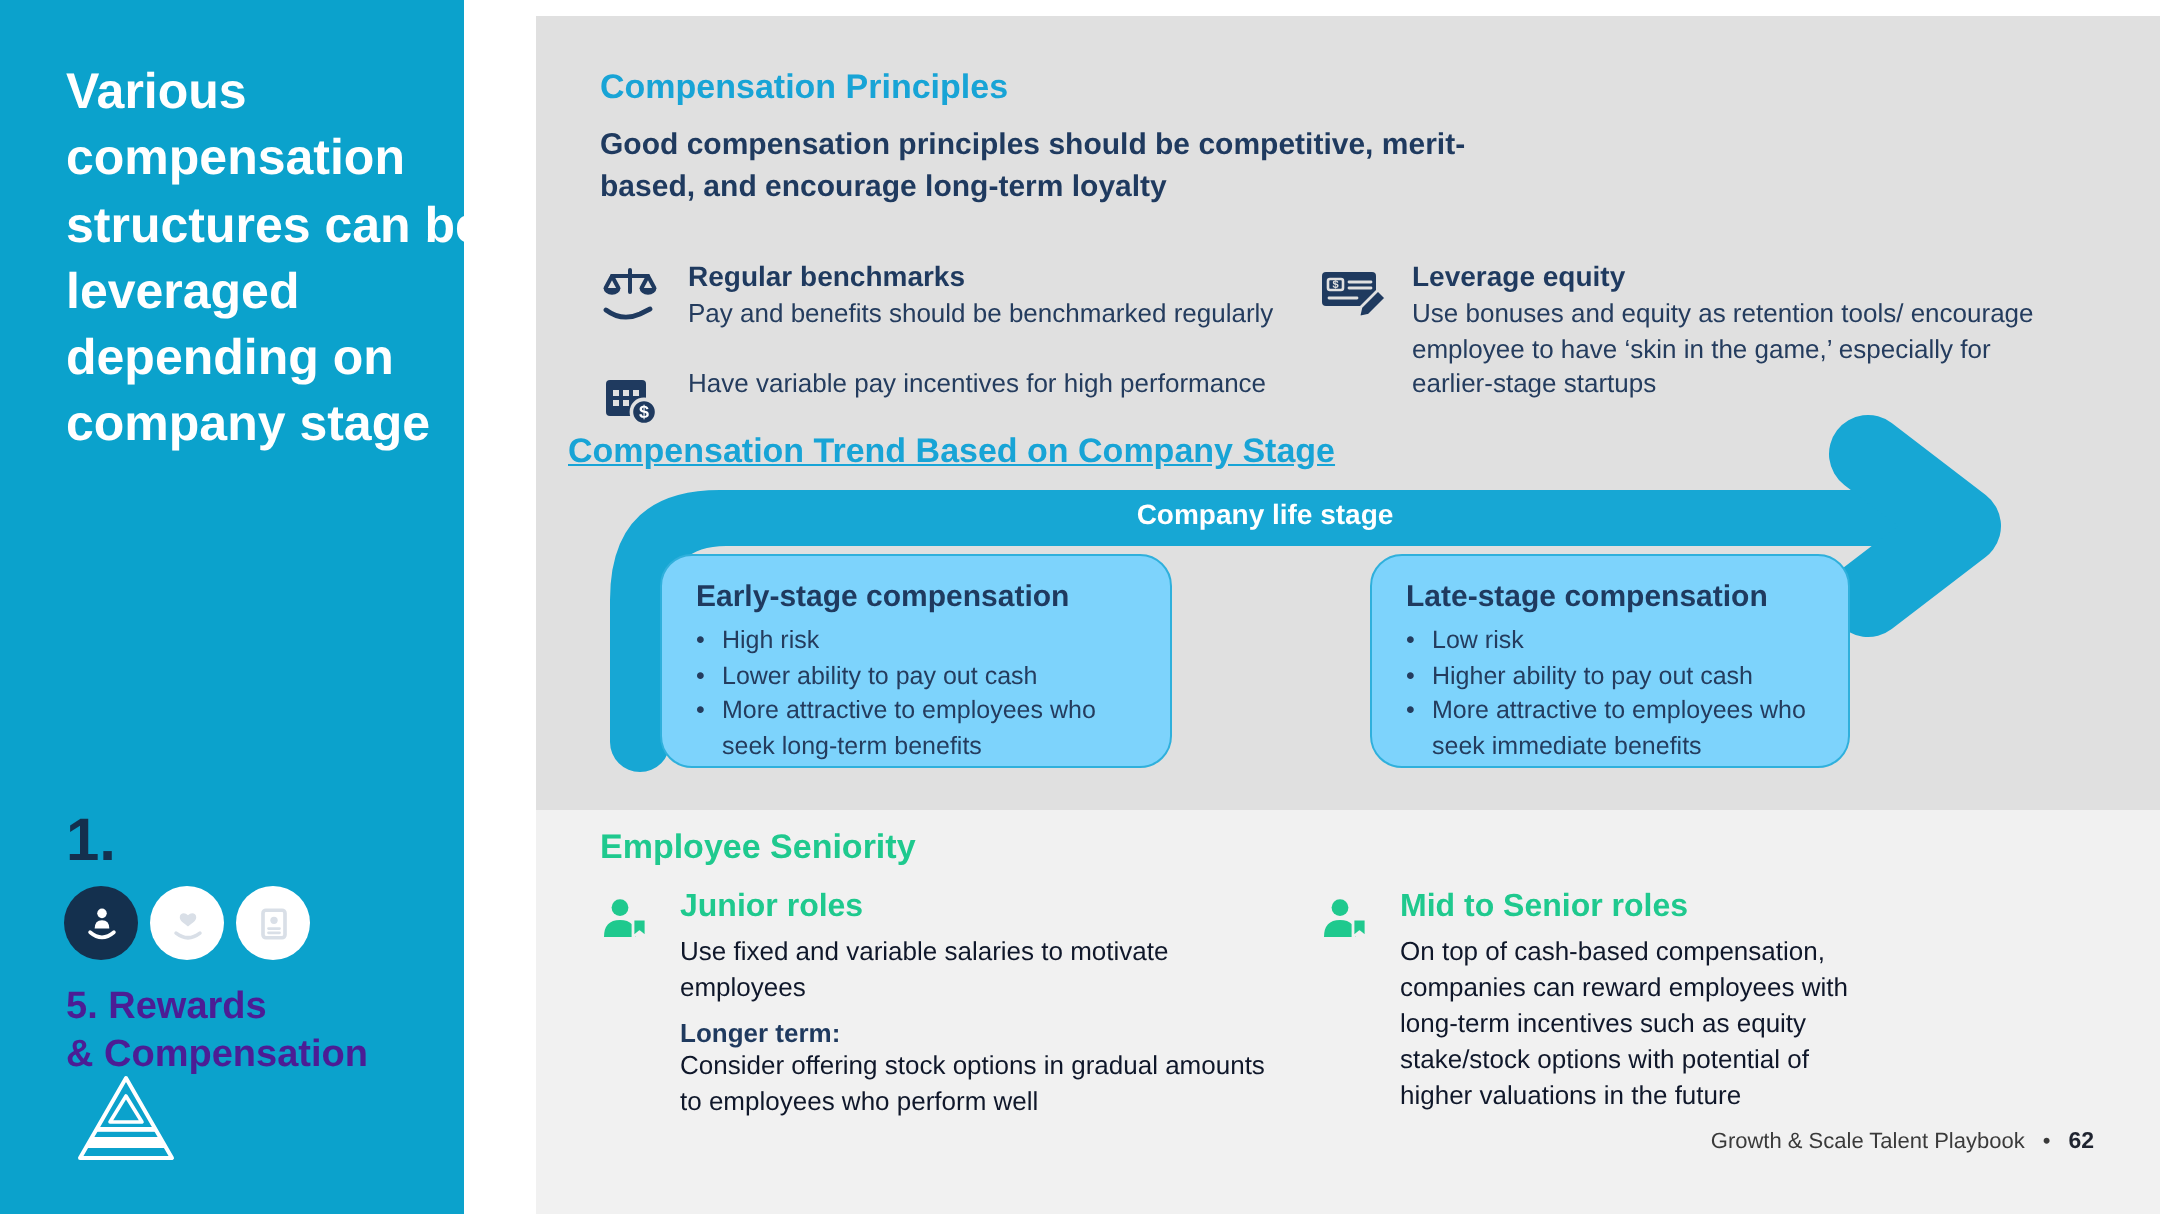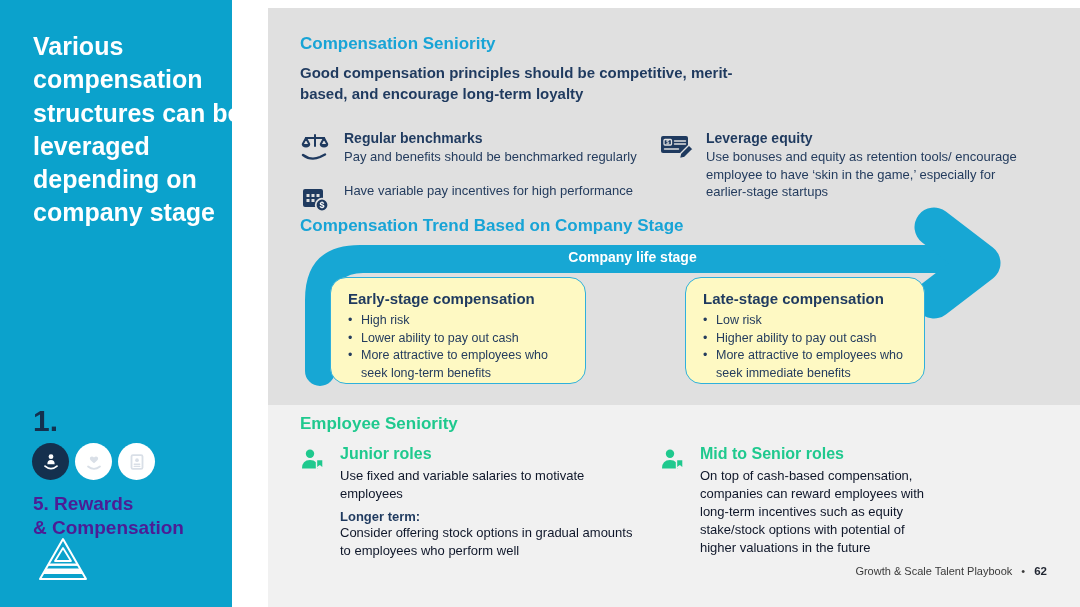--- a/index.html
+++ b/index.html
@@ -40,28 +40,28 @@
   .pcol1 { width:358px; }
   .pcol2 { width:340px; margin-left:2px; }
   .p-item { display:flex;margin-top:14px; }
   .p-item + .p-item { margin-top:16px; }
   .p-icon { flex:0 0 32px; padding-top:2px; }
   .p-text { margin-left:12px; }
   .p-title { font-size:14px; font-weight:bold; color:#1F3A5F; margin-bottom:2px; }
   .p-desc  { font-size:13px; color:#243C5E; line-height:1.35; }
   .pcol2 .p-desc { width:315px; }
 
-  .trend-heading { position:absolute; left:32px; top:208px; }
+  .trend-heading { position:absolute; left:16px; top:208px;text-decoration:underline; }
   .arrow-svg { position:absolute; left:0; top:0; pointer-events:none; }
   .band-label {
     position:absolute; left:37px; top:241px; width:655px; text-align:center;
     font-size:14px; font-weight:bold; color:#ffffff;
   }
   .stage-card {
-    position:absolute; top:269px; height:107px; background:#fef9c3;
+    position:absolute; top:269px; height:107px; background:#7dd3fc;
     border:1px solid #2FB0DC; border-radius:16px; padding:12px 17px 0 17px;
   }
   .card-early { left:62px;  width:256px; }
   .card-late  { left:417px; width:240px; }
   .card-title { font-size:15px; font-weight:bold; color:#1F3A5F; margin-bottom:5px; }
   .card-bullets li { list-style:none; display:flex; font-size:12.5px; line-height:1.4; color:#243C5E; }
   .bullet-dot { flex:0 0 13px; }
 
   .seniority-heading { position:absolute; left:32px; top:9px; }
   .roles-row { position:absolute; left:32px; top:40px; display:flex; }
@@ -129,21 +129,21 @@
     <path d="M25 11 L33 24 L17 24 Z" fill="none" stroke="#ffffff" stroke-width="1.8" stroke-linejoin="round"></path>
     <g clip-path="url(#tri)">
       <rect x="0" y="26.5" width="50" height="2.4" fill="#ffffff"></rect>
       <rect x="0" y="31.5" width="50" height="5.5" fill="#ffffff"></rect>
     </g>
   </svg>
 </div>
 
 <div class="panel-gray">
 
-  <div class="h-cyan principles-heading">Compensation Seniority</div>
+  <div class="h-cyan principles-heading">Compensation Principles</div>
   <div class="principles-subtitle">Good compensation principles should be competitive, merit-based, and encourage long-term loyalty</div>
 
   <div class="principles-row">
     <div class="pcol1">
       <div class="p-item">
         <div class="p-icon">
           <svg width="30" height="30" viewBox="0 0 30 30">
             <g fill="none" stroke="#1F3A5F" stroke-width="2" stroke-linecap="round">
               <path d="M15 3 v11"></path>
                 <path d="M6 6 h18"></path>

